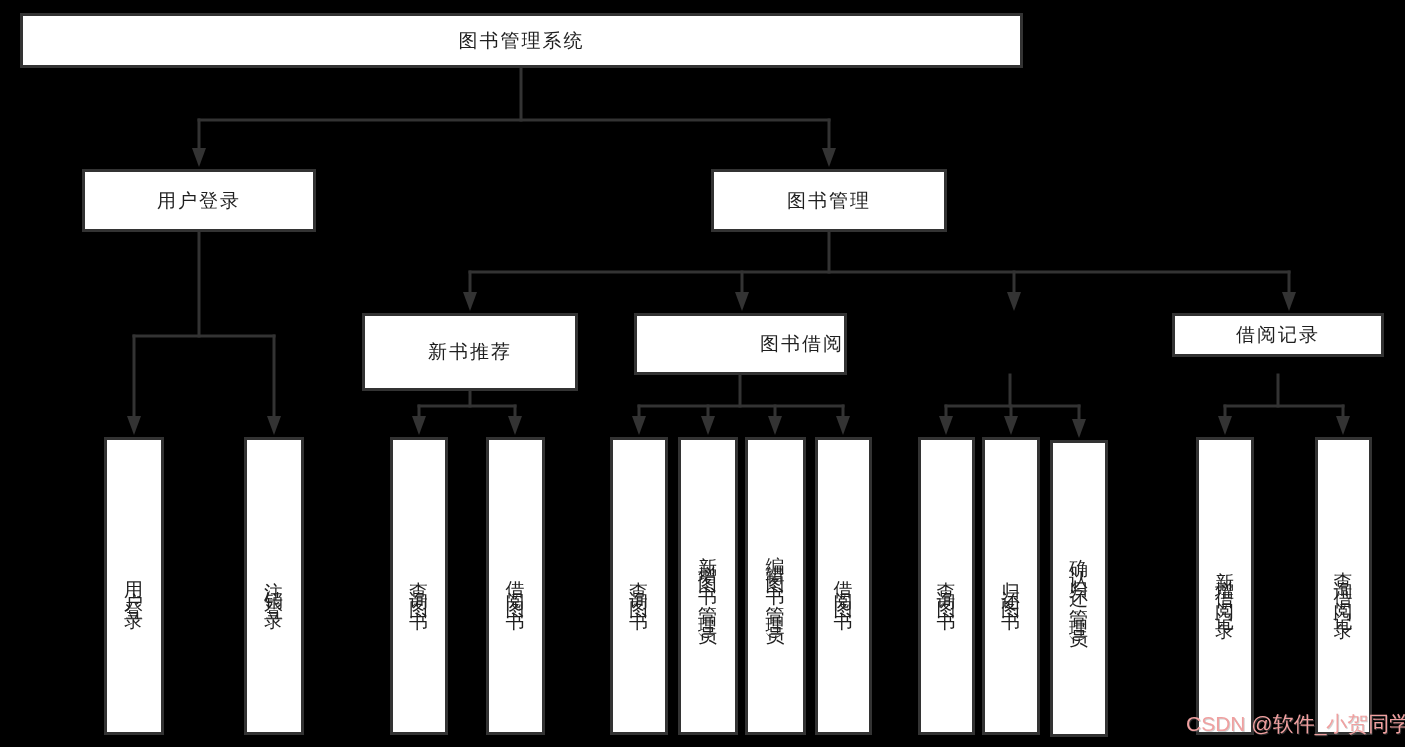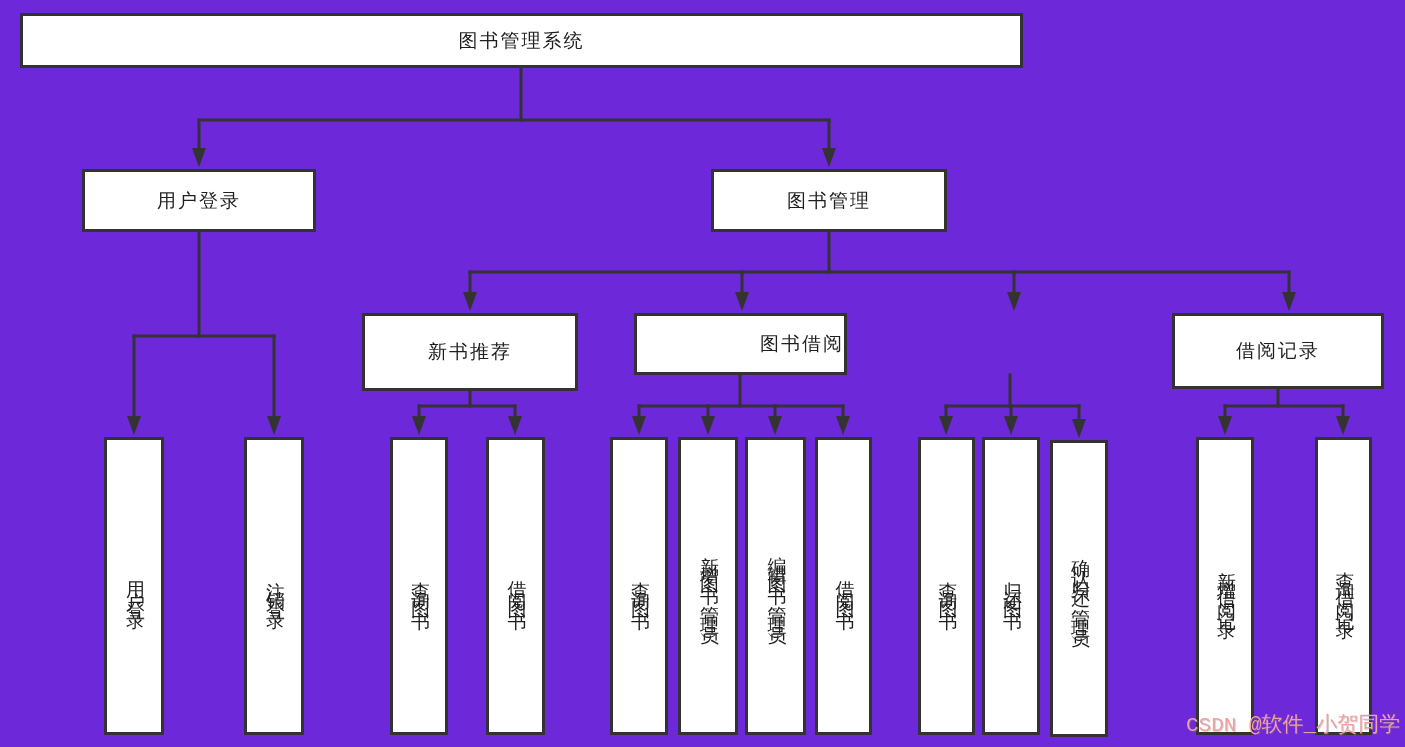--- a/index.html
+++ b/index.html
@@ -1,21 +1,21 @@
 <!DOCTYPE html>
 <html><head>
 <meta charset="utf-8">
 <style>
   html, body { margin: 0; padding: 0; background: #ffffff; }
   #stage {
     position: relative;
     width: 1405px;
     height: 747px;
-    background: #6d28d9;
-    font-family: Liberation Mono, monospace;
+    background: #000000;
+    font-family: Liberation Sans, sans-serif;
     overflow: hidden;
   }
   #connectors {
     position: absolute;
     left: 0; top: 0;
     width: 1405px; height: 747px;
     pointer-events: none;
   }
   .node {
     position: absolute;
@@ -41,21 +41,21 @@
     line-height: 1;
     white-space: nowrap;
   }
   
   .n-root            { left: 20px;   top: 13px;  width: 1003px; height: 55px; }
   .n-user-login      { left: 82px;   top: 169px; width: 234px;  height: 63px; }
   .n-book-mgmt       { left: 711px;  top: 169px; width: 236px;  height: 63px; }
   .n-new-book-rec    { left: 362px;  top: 313px; width: 216px;  height: 78px; }
   .n-book-borrow     { left: 634px;  top: 313px; width: 213px;  height: 62px; justify-content: flex-end; }
   .n-current-borrow  { left: 903px;  top: 313px; width: 214px;  height: 62px; }
-  .n-borrow-records  { left: 1172px; top: 313px; width: 212px;  height: 76px; }
+  .n-borrow-records  { left: 1172px; top: 313px; width: 212px;  height: 44px; }
   
   .leaf { top: 437px; height: 298px; }
   .n-leaf-user-login     { left: 104px;  width: 60px; }
   .n-leaf-logout         { left: 244px;  width: 60px; }
   .n-leaf-query-book-1   { left: 390px;  width: 58px; }
   .n-leaf-borrow-book-1  { left: 486px;  width: 59px; }
   .n-leaf-query-book-2   { left: 610px;  width: 58px; }
   .n-leaf-add-book       { left: 678px;  width: 60px; }
   .n-leaf-edit-book      { left: 745px;  width: 61px; }
   .n-leaf-borrow-book-2  { left: 815px;  width: 57px; }

